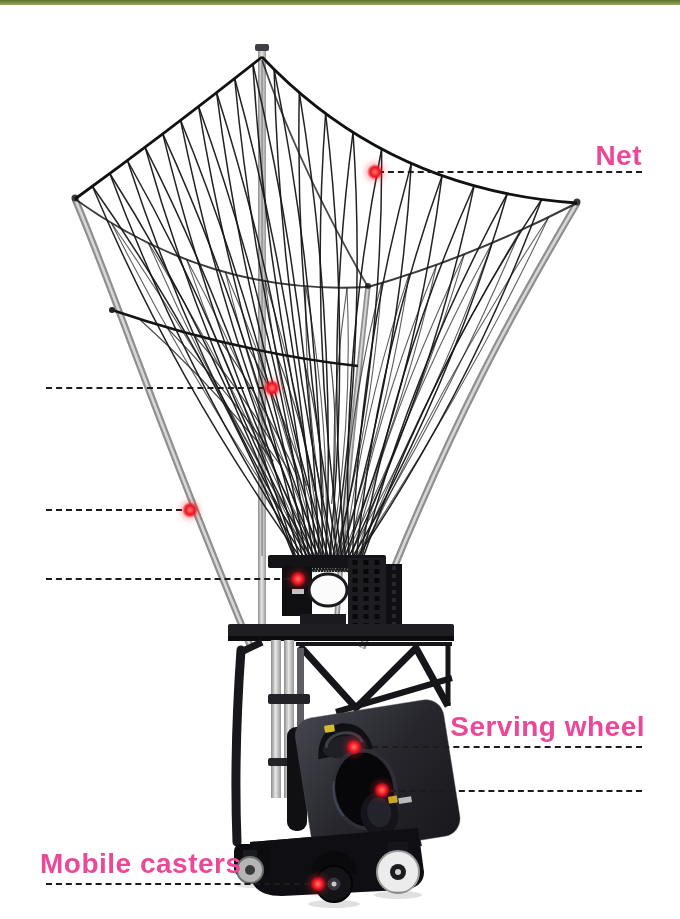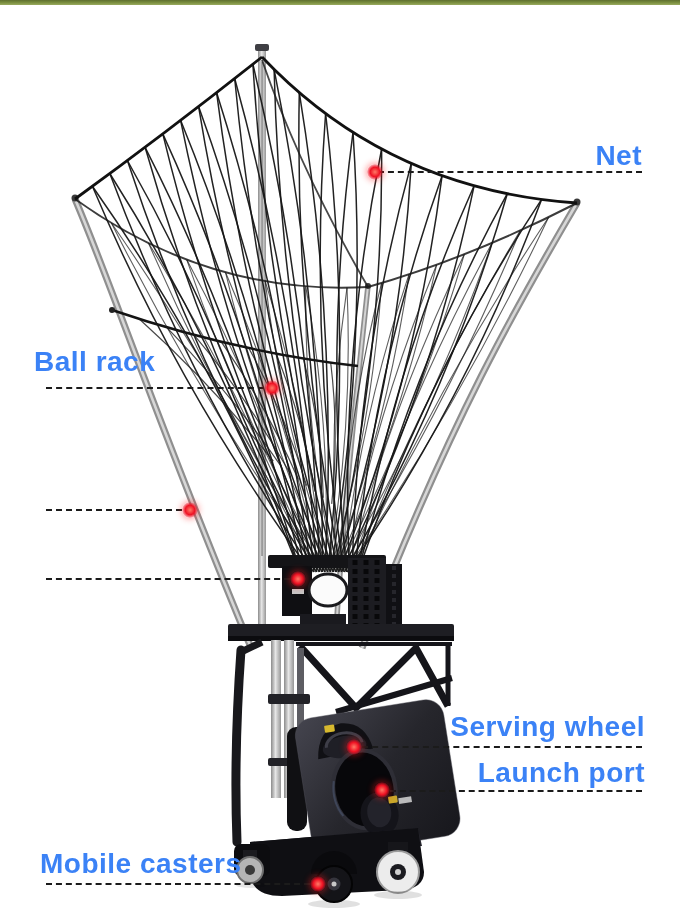--- a/index.html
+++ b/index.html
@@ -2,21 +2,21 @@
 <html><head>
 <meta charset="utf-8">
 <style>
   html,body{margin:0;padding:0;background:#fff;}
   .stage{position:relative;width:680px;height:919px;background:#ffffff;overflow:hidden;
          font-family:"Liberation Sans",sans-serif;}
   .topbar{position:absolute;left:0;top:0;width:680px;height:5px;
           background:linear-gradient(to bottom,#5e6f2e 0%,#7c9040 55%,#9aab60 100%);}
   svg.fig{position:absolute;left:0;top:0;}
   .lbl{position:absolute;font-weight:700;font-size:28px;line-height:1.05;
-       color:#3b82f6;letter-spacing:.5px;white-space:nowrap;}
+       color:#ec4899;letter-spacing:.5px;white-space:nowrap;}
   .lbl.right{text-align:right;}
   .leader{position:absolute;height:0;border-top:2px dashed #1b1b1b;}
   .dot{position:absolute;width:16px;height:16px;border-radius:50%;
        background:radial-gradient(circle,#ff7a66 0%,#ef1123 42%,rgba(239,17,35,.40) 66%,rgba(239,17,35,0) 74%);
        box-shadow:0 0 6px 1px rgba(255,30,30,.45);}
 </style>
 </head>
 <body>
 
 <div class="stage">
@@ -206,34 +206,32 @@
       <ellipse cx="334" cy="904" rx="26" ry="4" fill="#000" opacity=".12"></ellipse>
       <ellipse cx="398" cy="895" rx="24" ry="4" fill="#000" opacity=".12"></ellipse>
       <ellipse cx="251" cy="885" rx="15" ry="3" fill="#000" opacity=".1"></ellipse>
     </g>
   </svg>
 
   <div class="lbl right" style="right:38px;top:141px">Net</div>
   <div class="leader" style="left:378px;top:171px;width:264px"></div>
   <span class="dot" style="left:367px;top:164px"></span>
 
-  <div class="lbl" style="left:34px;top:347px">Ball rack</div>
   <div class="leader" style="left:46px;top:387px;width:218px"></div>
   <span class="dot" style="left:264px;top:380px"></span>
 
   <div class="leader" style="left:46px;top:509px;width:136px"></div>
   <span class="dot" style="left:182px;top:502px"></span>
 
   <div class="leader" style="left:46px;top:578px;width:244px"></div>
   <span class="dot" style="left:290px;top:571px"></span>
 
   <div class="lbl right" style="right:35px;top:712px">Serving wheel</div>
   <div class="leader" style="left:362px;top:746px;width:280px"></div>
   <span class="dot" style="left:346px;top:739px"></span>
 
-  <div class="lbl right" style="right:35px;top:758px">Launch port</div>
   <div class="leader" style="left:390px;top:790px;width:252px"></div>
   <span class="dot" style="left:374px;top:782px"></span>
 
   <div class="lbl" style="left:40px;top:849px">Mobile casters</div>
   <div class="leader" style="left:46px;top:883px;width:264px"></div>
   <span class="dot" style="left:310px;top:876px"></span>
 </div>
 
 </body></html>

